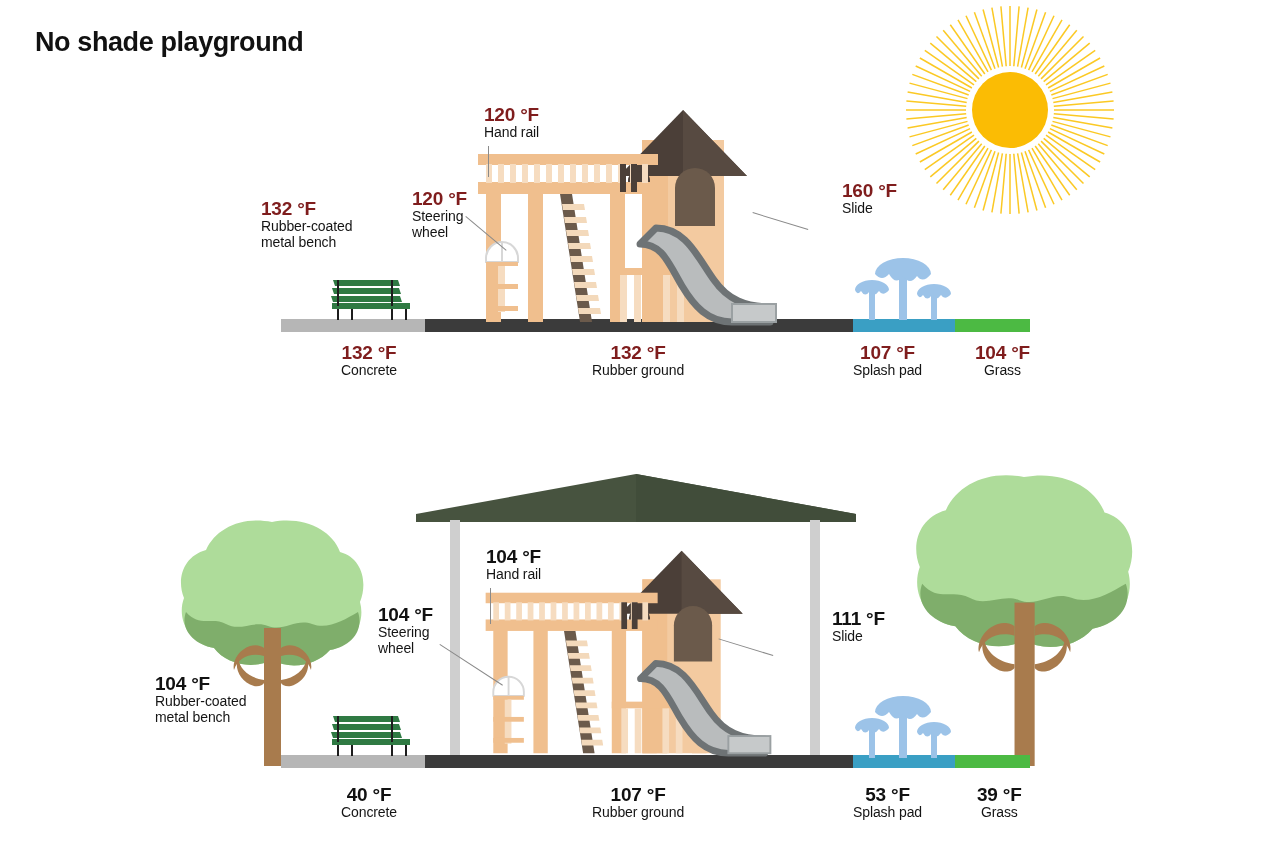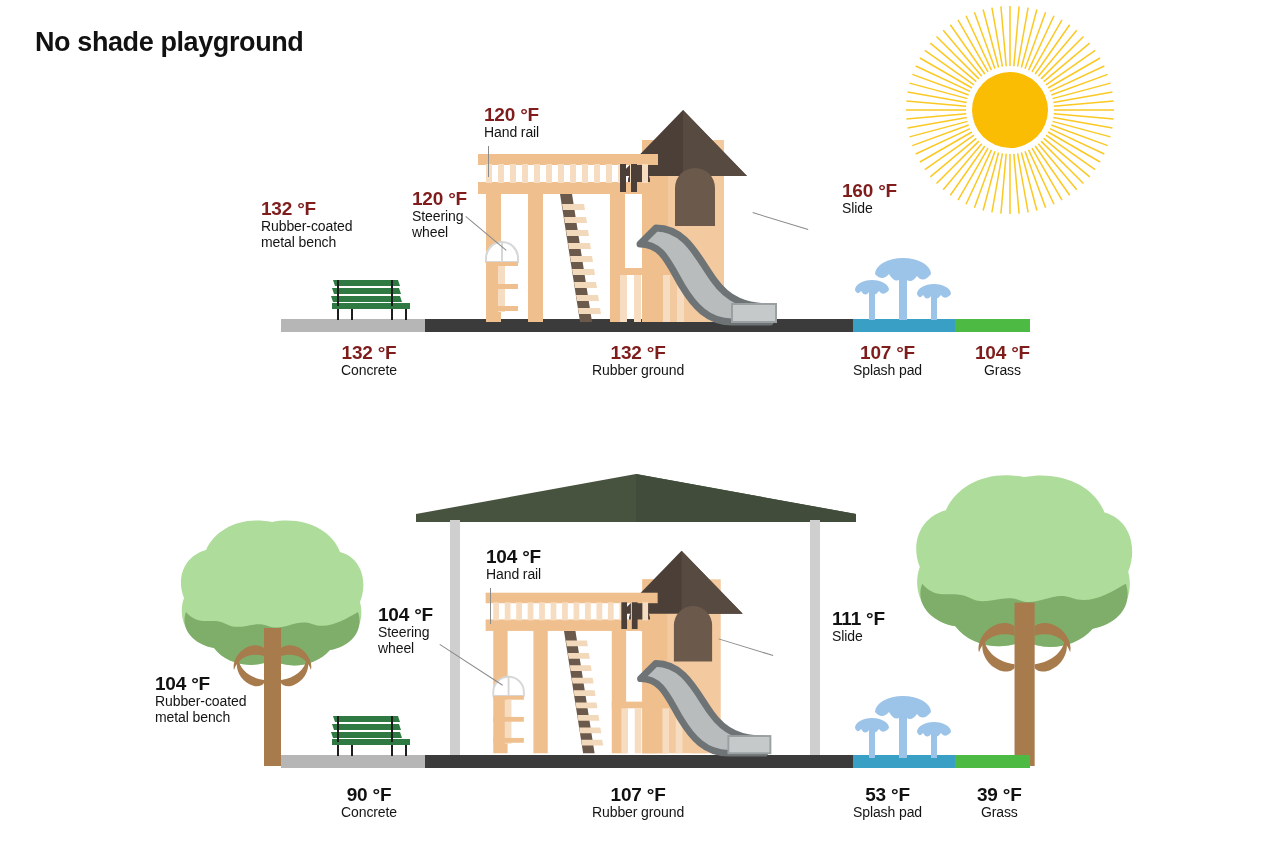--- a/index.html
+++ b/index.html
@@ -476,21 +476,21 @@
 metal bench</span>
   </div>
 
   <div class="callout cool" style="left:816px;top:608px;margin-left:16px;">
     <span class="temp">111 °F</span>
     <span class="what">Slide</span>
   </div>
   <div class="leader" style="left:773px;top:656px;width:57px;transform:rotate(197deg);"></div>
 
   <div class="callout cool ctr" style="left:341px;top:784px;">
-    <span class="temp">90 °F</span>
+    <span class="temp">40 °F</span>
     <span class="what">Concrete</span>
   </div>
   <div class="callout cool ctr" style="left:592px;top:784px;">
     <span class="temp">107 °F</span>
     <span class="what">Rubber ground</span>
   </div>
   <div class="callout cool ctr" style="left:853px;top:784px;">
     <span class="temp">53 °F</span>
     <span class="what">Splash pad</span>
   </div>

